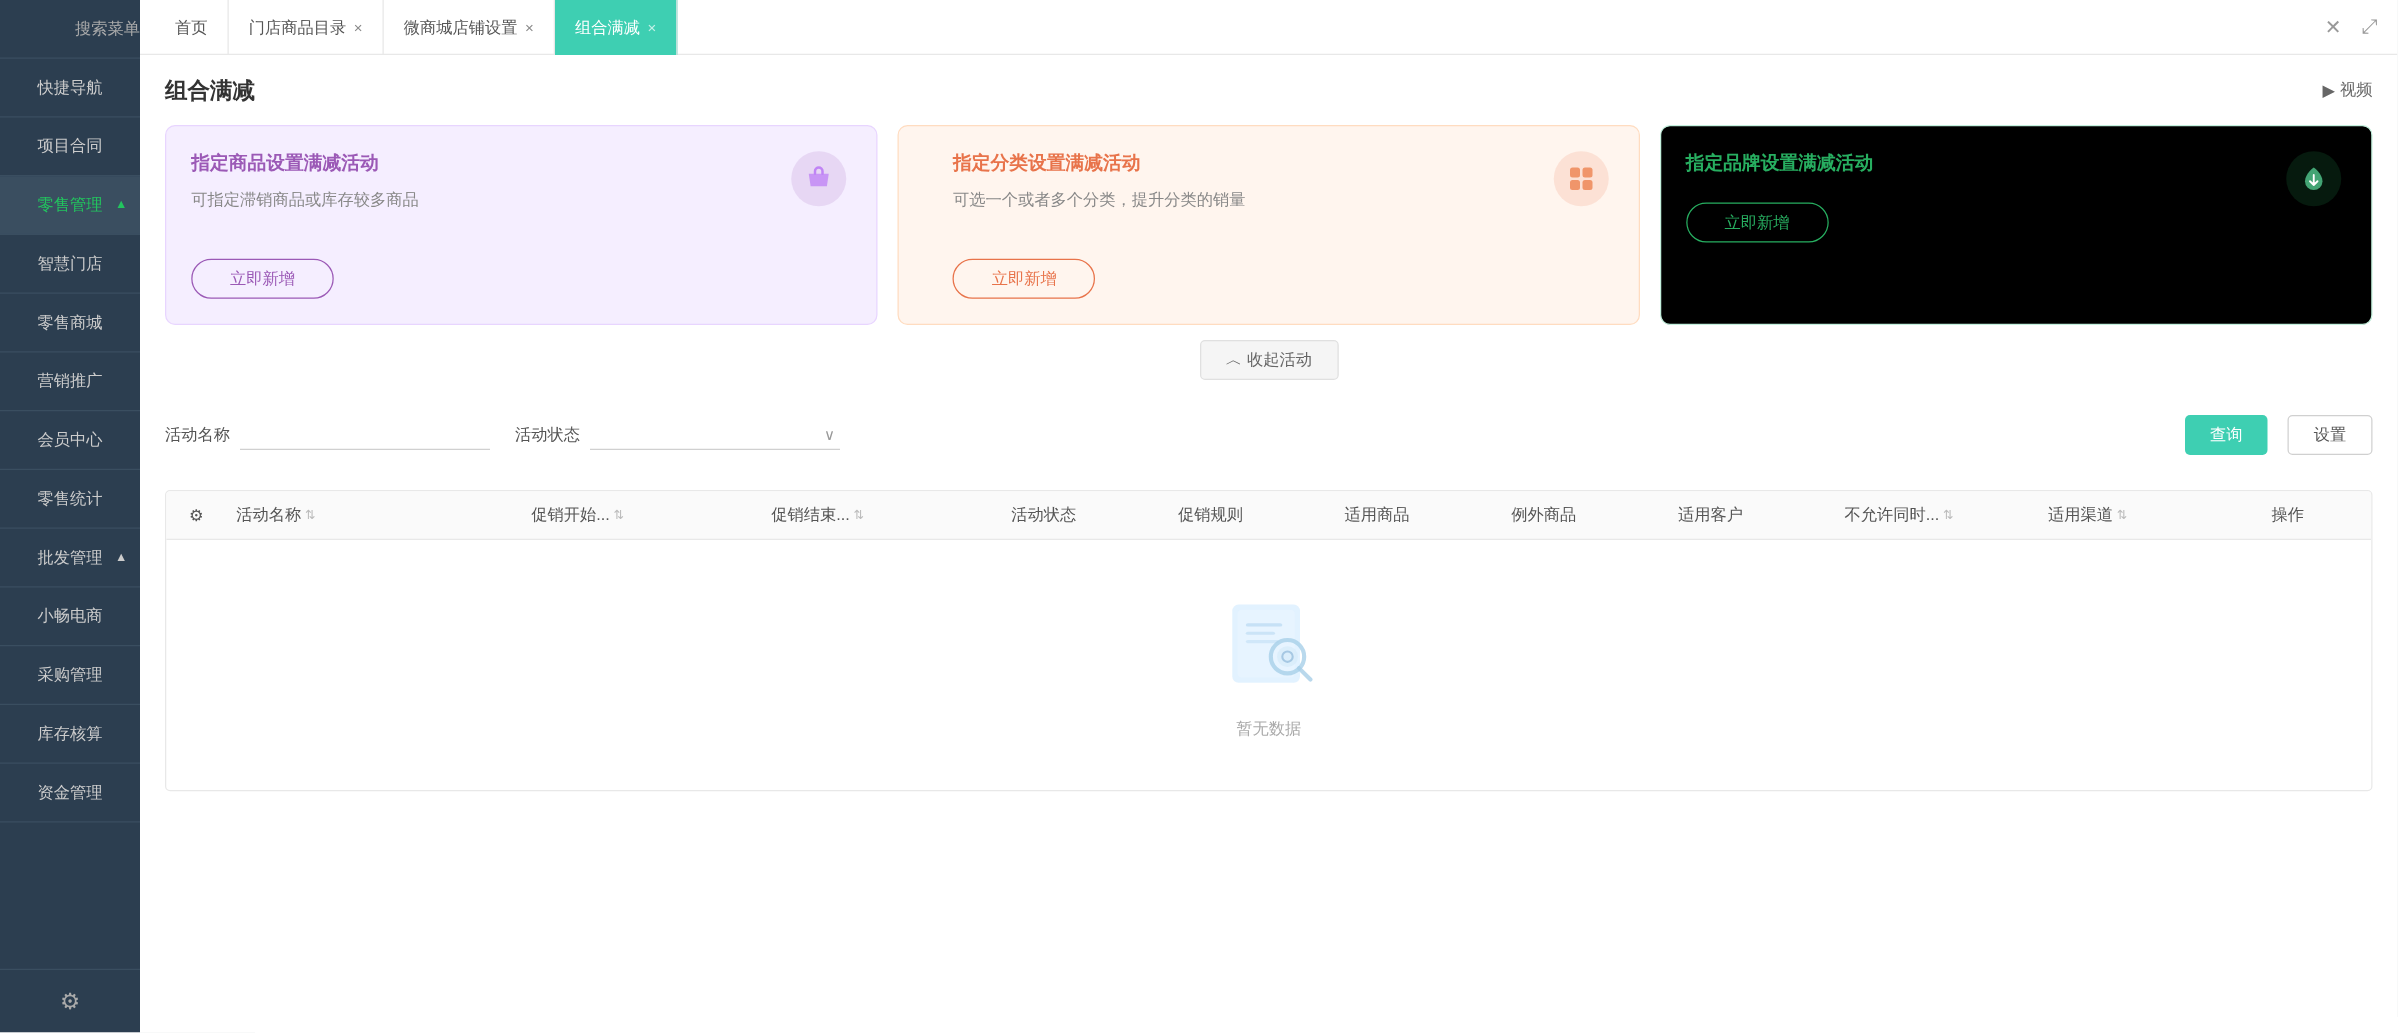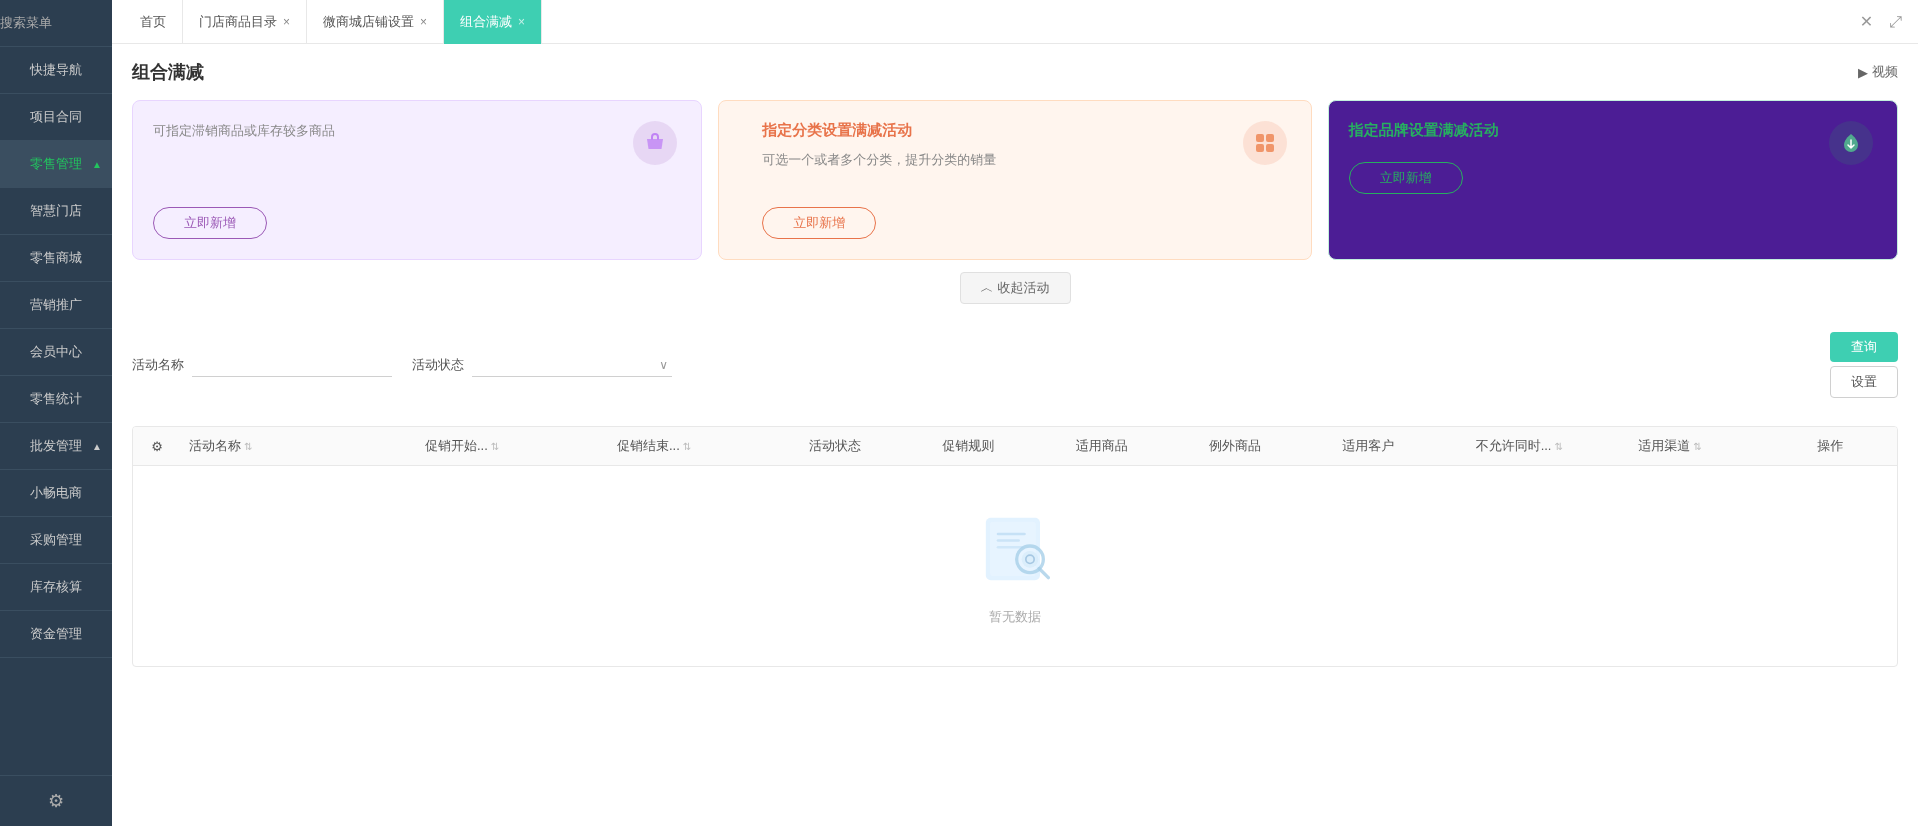--- a/index.html
+++ b/index.html
@@ -10,21 +10,21 @@
       width: 112px;
       background: #2c3e50;
       color: #ccc;
       display: flex;
       flex-direction: column;
       flex-shrink: 0;
       height: 100%;
     }
     .sidebar-search {
       padding: 14px 0;
-      text-align: left;
+      text-align: right;
       font-size: 13px;
       color: #aaa;
       border-bottom: 1px solid #3a4e60;
       cursor: pointer;
     }
     .sidebar-item {
       padding: 14px 0;
       text-align: center;
       font-size: 13px;
       color: #ccc;
@@ -143,21 +143,21 @@
       flex: 1;
       border-radius: 8px;
       padding: 20px;
       position: relative;
       min-height: 160px;
       display: flex;
       flex-direction: column;
     }
     .card-purple { background: #f5eeff; border: 1px solid #e8d5ff; }
     .card-orange { background: #fff5ee; border: 1px solid #ffdcc0; padding-left: 43px; }
-    .card-green { background: #4c1d95; border: 1px solid #c3f0dd; }
+    .card-green { background: #000000; border: 1px solid #c3f0dd; }
     .card-title {
       font-size: 15px;
       font-weight: 600;
       margin-bottom: 10px;
     }
     .card-purple .card-title { color: #9b59b6; }
     .card-orange .card-title { color: #e8734a; }
     .card-green .card-title { color: #27ae60; }
     .card-desc {
       font-size: 13px;
@@ -270,22 +270,22 @@
       padding: 6px 20px;
       background: #fff;
       color: #555;
       border: 1px solid #d0d0d0;
       border-radius: 4px;
       font-size: 13px;
       cursor: pointer;
     }
     .btn-group {
       display: flex;
-      flex-direction: column;
-      gap: 4px;
+      flex-direction: row;
+      gap: 16px;
     }
 
     
     .table-wrapper {
       border: 1px solid #e8e8e8;
       border-radius: 4px;
       overflow: hidden;
     }
     .table-header {
       display: flex;
@@ -412,20 +412,21 @@
     <div class="page-header">
       <span class="page-title">组合满减</span>
       <div class="video-link">
         <span>▶</span>
         <span>视频</span>
       </div>
     </div>
 
     <div class="cards-row" id="cards-container">
         <div class="card card-purple">
+          <div class="card-title">指定商品设置满减活动</div>
           <div class="card-desc">可指定滞销商品或库存较多商品</div>
           <div class="card-icon icon-circle-purple">
             <svg width="22" height="22" viewBox="0 0 22 22" fill="none" xmlns="http://www.w3.org/2000/svg">
       <path d="M3 7h16l-1.5 10H4.5L3 7z" fill="#c084f5" opacity="0.8"></path>
       <path d="M8 7V5a3 3 0 016 0v2" stroke="#c084f5" stroke-width="2" fill="none" stroke-linecap="round"></path>
     </svg>
           </div>
           <button class="card-btn">立即新增</button>
         </div>
         <div class="card card-orange">

